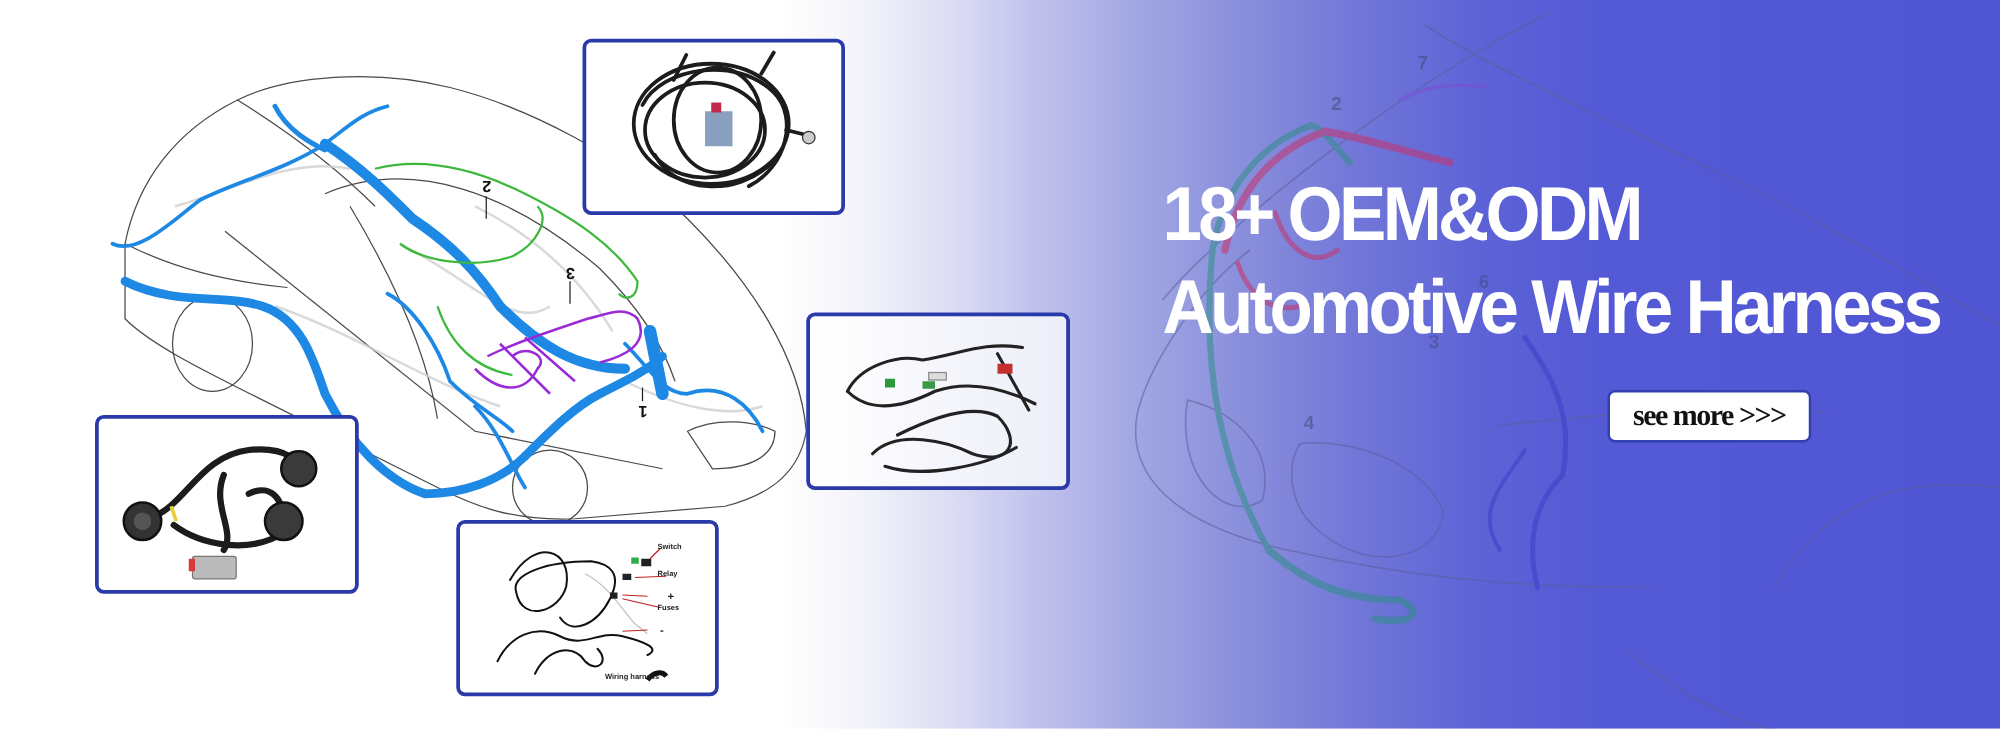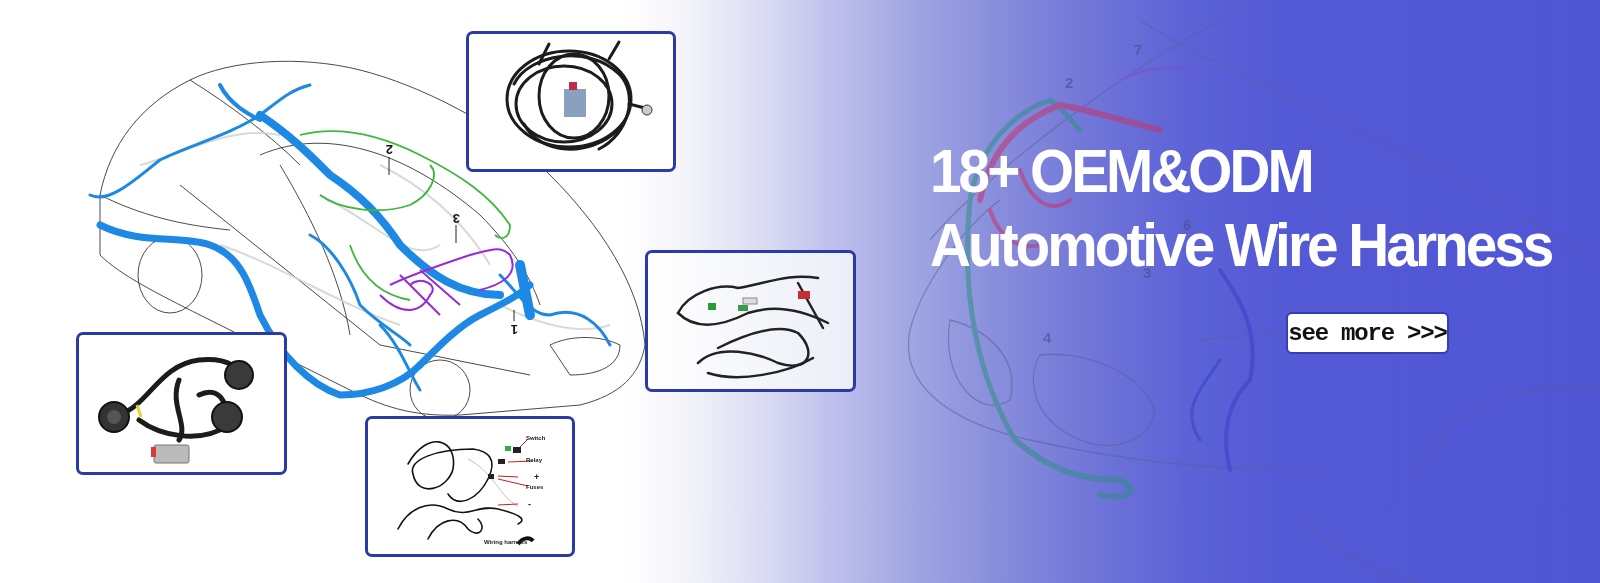--- a/index.html
+++ b/index.html
@@ -26,21 +26,21 @@
   .headline {
     position: absolute; left: 930px; top: 134px; color: #ffffff;
     font-family: "Liberation Sans", sans-serif; font-weight: bold;
     font-size: 61px; line-height: 74px; letter-spacing: -3.2px;
     white-space: nowrap; transform: scaleX(0.93); transform-origin: left top;
   }
   .headline .line { display: block; }
   .cta {
     position: absolute; left: 1286px; top: 312px; width: 163px; height: 42px;
     background: #ffffff; border: 2px solid #3340b0; border-radius: 6px;
-    color: #111; font-family: Liberation Mono, monospace; font-weight: bold;
+    color: #111; font-family: Liberation Serif, serif; font-weight: bold;
     font-size: 24px; letter-spacing: -1.2px; display: flex; align-items: center; justify-content: center;
     cursor: pointer; white-space: nowrap;
   }
 </style>
 </head>
 <body>
 
 <div class="banner">
 
   <svg class="bg-diagram" viewBox="0 0 700 583">

